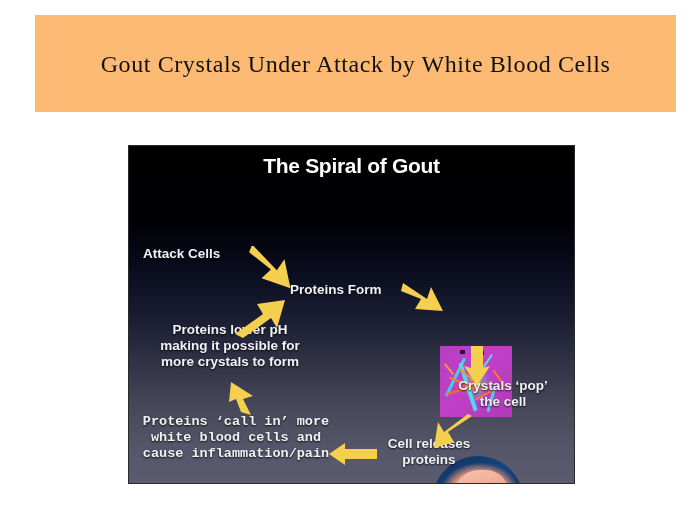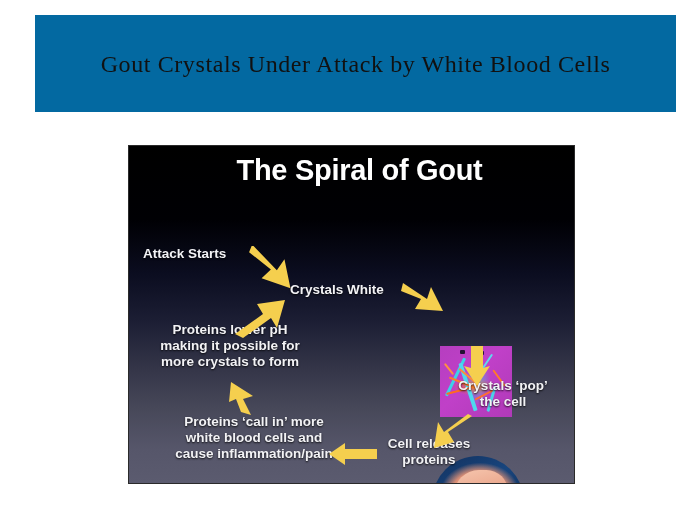--- a/index.html
+++ b/index.html
@@ -15,21 +15,21 @@
     font-family: "Liberation Sans", sans-serif;
   }
 
   
   #title-banner {
     position: absolute;
     left: 35px;
     top: 15px;
     width: 641px;
     height: 97px;
-    background: #0369a1;
+    background: #fdba74;
     display: flex;
     flex-direction: column;
     align-items: center;
     justify-content: center;
     box-sizing: border-box;
     padding: 4px 10px;
   }
   #title-banner .tline {
     color: #111111;
     font-family: "Liberation Serif", serif;
@@ -62,25 +62,24 @@
     overflow: hidden;
   }
 
   #diagram-title {
     position: absolute;
     left: 0;
     top: 8px;
     width: 100%;
     text-align: center;
     color: #ffffff;
-    font-size: 29px;
+    font-size: 21px;
     font-weight: 700;
     letter-spacing: -0.3px;
     font-family: "Liberation Sans", sans-serif;
-    margin-left: 8px;
   }
 
   .label {
     position: absolute;
     color: #f2f2f5;
     font-size: 13.5px;
     font-weight: 700;
     line-height: 16px;
     text-shadow: 0 1px 2px rgba(0,0,0,0.85);
     font-family: "Liberation Sans", sans-serif;
@@ -151,26 +150,26 @@
     <i style="left:34px;top:48px;width:20px;height:2px;background:#ff7030;transform:rotate(-28deg);"></i>
     <i style="left:20px;top:4px;width:5px;height:4px;background:#221033;"></i>
     <i style="left:38px;top:5px;width:6px;height:4px;background:#2a1440;"></i>
   </div>
 
   <div id="foot-photo">
     <i style="left:22px;top:14px;width:54px;height:40px;border-radius:30px 26px 14px 18px;background:linear-gradient(165deg,#f6c6ae 0%,#e9a389 60%,#d98d72 100%);"></i>
 
   </div>
 
-  <div class="label left" style="left:14px;top:100px;">Attack Starts</div>
-  <div class="label left" style="left:161px;top:136px;">Crystals White</div>
+  <div class="label left" style="left:14px;top:100px;">Attack Cells</div>
+  <div class="label left" style="left:161px;top:136px;">Proteins Form</div>
   <div class="label center" style="left:8px;top:176px;width:186px;">Proteins lower pH
 making it possible for
 more crystals to form</div>
-  <div class="label center" style="left:22px;top:268px;width:206px;">Proteins ‘call in’ more
+  <div class="label center" style="left:4px;top:268px;width:206px;font-family:Liberation Mono, monospace;">Proteins ‘call in’ more
 white blood cells and
 cause inflammation/pain</div>
   <div class="label center" style="left:322px;top:232px;width:104px;">Crystals ‘pop’
 the cell</div>
   <div class="label center" style="left:248px;top:290px;width:104px;">Cell releases
 proteins</div>
 
   <div class="arrow" style="left:118px;top:100px;">
     <svg width="56" height="46" viewBox="0 0 56 46">
         <polygon points="2,2 30,24 36,12 46,40 16,34 24,24 0,10" fill="#f5cf4e" transform="rotate(8 28 23)"></polygon>

